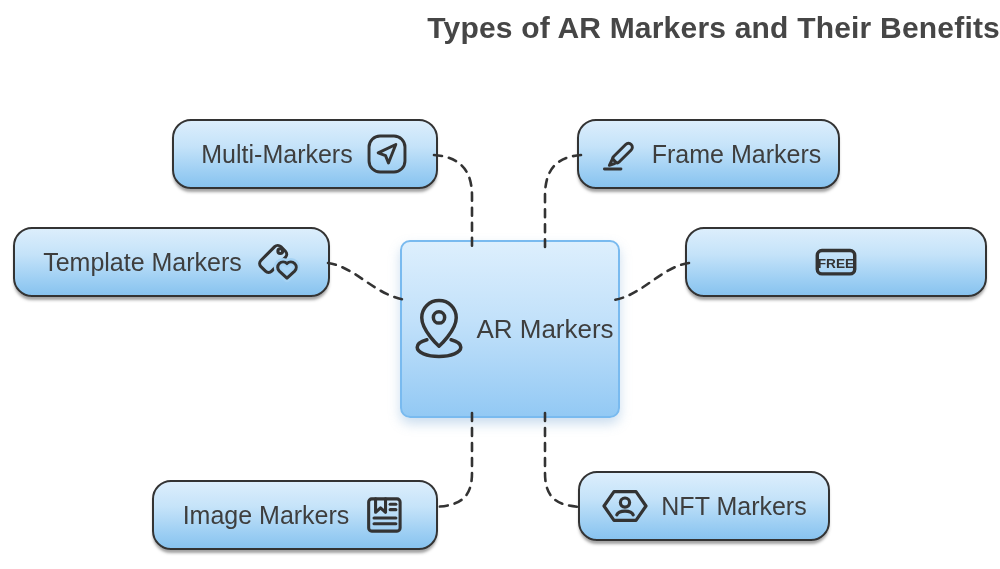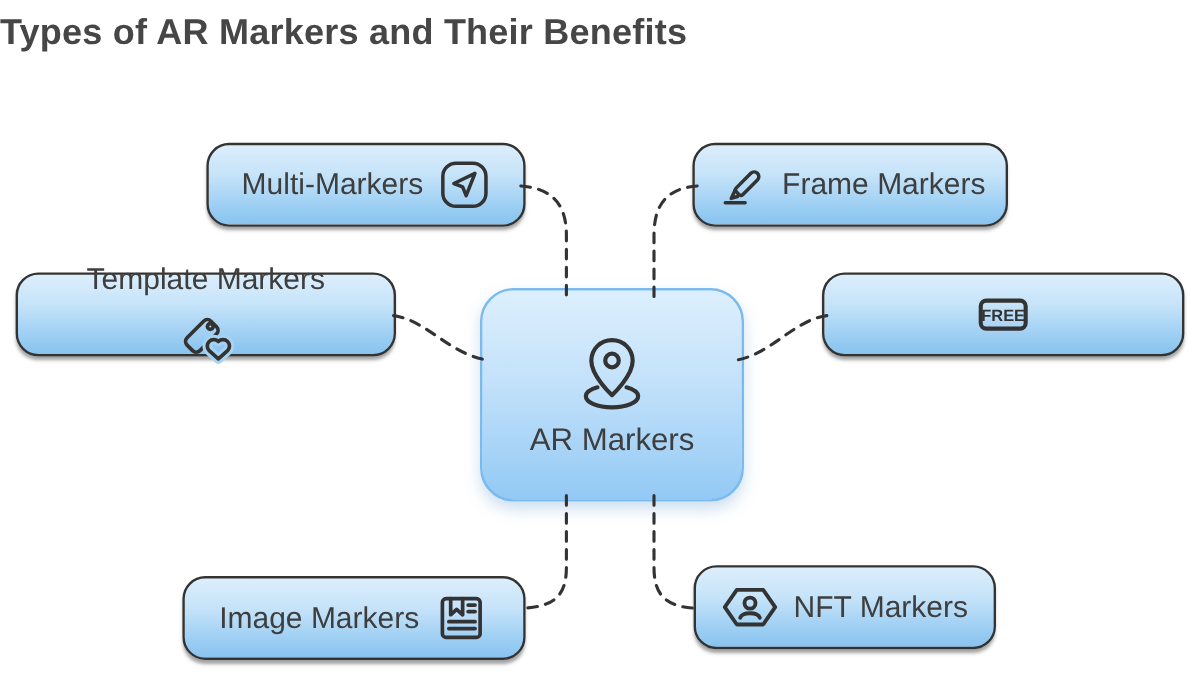--- a/index.html
+++ b/index.html
@@ -1,38 +1,38 @@
 <!DOCTYPE html>
 <html><head>
 <meta charset="utf-8">
 <style>
   html,body { margin:0; padding:0; background:#ffffff; }
   .canvas {
     position:relative; width:1000px; height:569px; background:#ffffff;
     font-family:"Liberation Sans", sans-serif; overflow:hidden;
   }
   .title {
-    position:absolute; top:11px; left:0; width:100%; text-align:left;
+    position:absolute; top:11px; left:0; width:100%; text-align:right;
     font-size:30px; font-weight:bold; color:#464646; letter-spacing:0.2px;
   }
   .sat {
     position:absolute; height:70px; box-sizing:border-box;
     border:2.5px solid #333333; border-radius:19px;
     background:linear-gradient(180deg,#dceefc 0%,#c5e3f9 38%,#9ccef3 78%,#88c3ef 100%);
     display:flex; align-items:center; justify-content:center; gap:12px;
     box-shadow:0 3.5px 3px -1px rgba(70,70,70,.5);
   }
   .lbl { font-size:25px; color:#3e3e3e; white-space:nowrap; }
   .icon { display:flex; flex:0 0 auto; }
   .icon svg { display:block; stroke:#333333; fill:none; stroke-linecap:round; stroke-linejoin:round; }
   .center-node {
     position:absolute; left:400px; top:240px; width:220px; height:178px; box-sizing:border-box;
-    border:2px solid #79baef; border-radius:28px;
+    border:2px solid #79baef; border-radius:10px;
     background:linear-gradient(180deg,#ddeffd 0%,#c2e1fa 45%,#93c9f4 100%);
-    display:flex; flex-direction:column; align-items:center; justify-content:center; gap:4px;
+    display:flex; flex-direction:row; align-items:center; justify-content:center; gap:4px;
     box-shadow:0 6px 12px rgba(110,160,210,.35);
   }
   .center-lbl { font-size:26px; color:#3e3e3e; }
   .connectors { position:absolute; left:0; top:0; pointer-events:none; }
   .connectors path { stroke:#333333; stroke-width:2.6; fill:none; stroke-linecap:round; stroke-dasharray:8 7; }
   .badge-text { font-family:"Liberation Sans", sans-serif; font-weight:bold; }
 </style>
 </head>
 <body>
 
@@ -54,21 +54,21 @@
     <span class="icon">
       <svg width="44" height="44" viewBox="0 0 24 24" stroke-width="1.6">
         <path d="M9.6 13.4 L16.2 6.8 a2.1 2.1 0 0 1 3 3 L12.6 16.4 a1.3 1.3 0 0 1 -1.8 0 L9.6 15.2 a1.3 1.3 0 0 1 0 -1.8 Z"></path>
         <path d="M9 14.6 L7.3 18.2 l2.8 -0.9"></path>
         <path d="M4.6 20.2 h9"></path>
       </svg>
     </span>
     <span class="lbl">Frame Markers</span>
   </div>
 
-  <div class="sat" style="left:13px; top:227px; width:317px;flex-direction:column;">
+  <div class="sat" style="left:13px; top:227px; width:317px;">
     <span class="lbl">Template Markers</span>
     <span class="icon">
       <svg width="46" height="46" viewBox="0 0 24 24" stroke-width="1.6">
         <path d="M3.6 11.2 L10.8 4 a2.3 2.3 0 0 1 3.2 0 l2.4 2.4 a2.3 2.3 0 0 1 0 3.2 L9.2 16.8 a2.3 2.3 0 0 1 -3.2 0 L3.6 14.4 a2.3 2.3 0 0 1 0 -3.2 Z"></path>
         <circle cx="13.7" cy="6.3" r="1.25"></circle>
         <path d="M17.2 12.8 c-1.1 -1.1 -2.9 -1.1 -4 0 c-1.1 1.1 -1.1 2.9 0 4 L17.2 20.4 l4 -3.6 c1.1 -1.1 1.1 -2.9 0 -4 c-1.1 -1.1 -2.9 -1.1 -4 0 Z" stroke="#a6d3f4" stroke-width="4.2"></path>
         <path d="M17.2 12.8 c-1.1 -1.1 -2.9 -1.1 -4 0 c-1.1 1.1 -1.1 2.9 0 4 L17.2 20.4 l4 -3.6 c1.1 -1.1 1.1 -2.9 0 -4 c-1.1 -1.1 -2.9 -1.1 -4 0 Z"></path>
       </svg>
     </span>
   </div>

